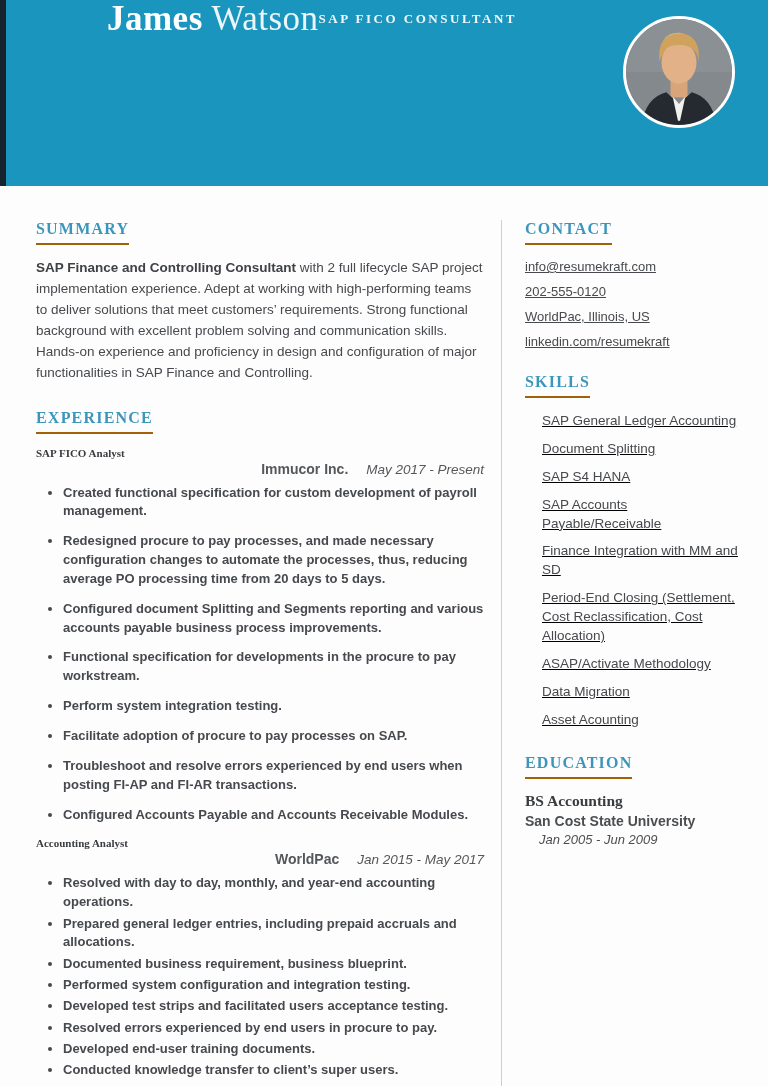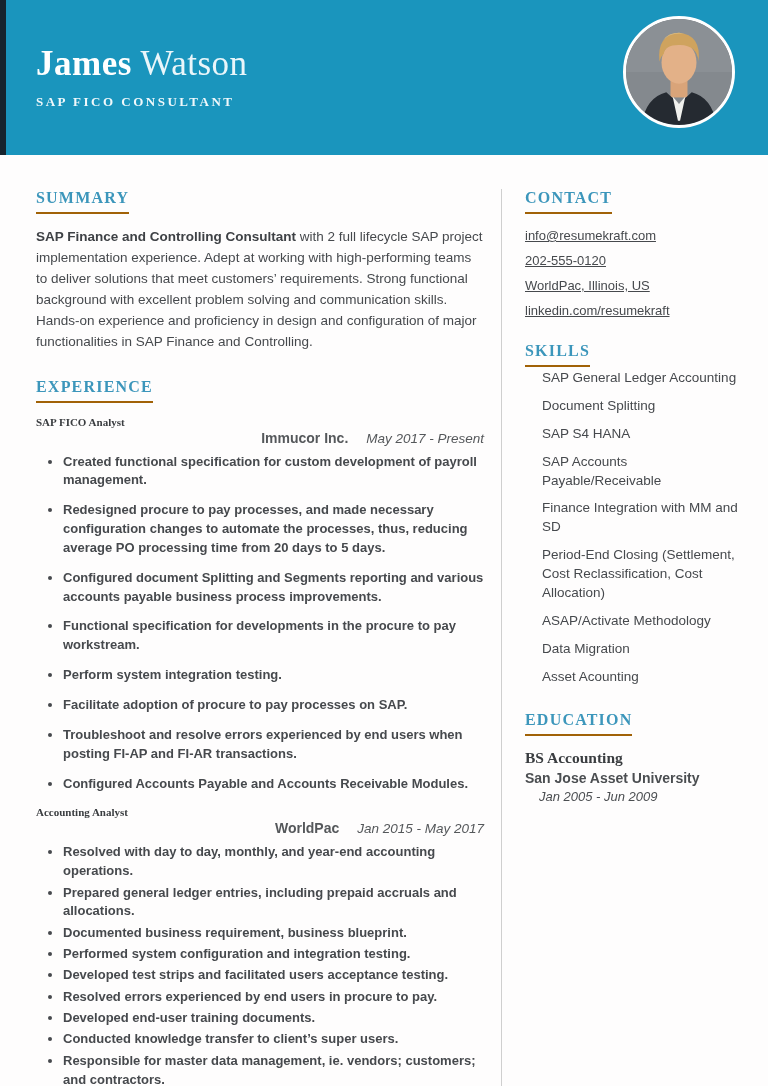--- a/index.html
+++ b/index.html
@@ -3,22 +3,22 @@
 <meta charset="utf-8">
 <style>
   * { margin:0; padding:0; box-sizing:border-box; }
   html,body { background:#e9e9e9; }
   .page {
     width:768px; height:1086px; background:#fefdfd; margin:0 auto;
     font-family:"Liberation Sans", sans-serif; overflow:hidden; position:relative;
   }
   
   .header {
-    height:155px; background:#1a95bd; position:relative;
-    display:flex; flex-direction:column; justify-content:center;
+    height:186px; background:#1a95bd; position:relative;
+    display:flex; justify-content:center;
     padding-left:36px; padding-right:180px;
   }
   .header-edge { position:absolute; left:0; top:0; width:6px; height:100%; background:#16242e; }
   .name {
     font-family:"Liberation Serif", serif; font-size:35px; color:#ffffff;
     letter-spacing:0.5px; line-height:1.1;
   }
   .name .first { font-weight:bold; }
   .name .last { font-weight:normal; color:#eaf6fa; }
   .job-headline {
@@ -51,21 +51,21 @@
   .company { font-weight:bold; }
   .dates { font-style:italic; font-weight:normal; font-size:13.5px; margin-left:14px; }
   ul.bullets { margin-top:7px; padding-left:27px; }
   ul.bullets li { font-size:13px; line-height:1.45; color:#46494d;font-weight:bold; }
   ul.bullets.loose li { margin-bottom:11px; }
   ul.bullets.tight li { margin-bottom:2.5px; }
   
   .contact-list { margin-top:14px; }
   .contact-item { font-size:13px; color:#46494d; margin-bottom:10px;text-decoration:underline; }
   .rsec { margin-bottom:24px; }
-  ul.skill-list { list-style:none; margin-top:2px; padding-left:17px; }
+  ul.skill-list { list-style:none; margin-top:14px; padding-left:17px;text-decoration:underline; }
   ul.skill-list li { font-size:13.5px; line-height:1.4; color:#46494d; margin-bottom:9px; }
   .degree { font-family:"Liberation Serif", serif; font-weight:bold; font-size:15.5px; color:#3a3d40; margin-top:13px; }
   .school { font-weight:bold; font-size:14px; color:#4b4e51; margin-top:3px; }
   .edu-dates { font-style:italic; font-size:13px; color:#4b4e51; margin-top:3px; padding-left:14px; }
 </style>
 </head>
 <body>
 
 <div class="page">
 
@@ -179,19 +179,19 @@
             <li>Period-End Closing (Settlement, Cost Reclassification, Cost Allocation)</li>
             <li>ASAP/Activate Methodology</li>
             <li>Data Migration</li>
             <li>Asset Acounting</li>
           </ul>
       </div>
 
       <div class="rsec">
         <div class="sec-heading">EDUCATION</div>
         <div class="degree">BS Accounting</div>
-        <div class="school">San Jose Asset University</div>
+        <div class="school">San Cost State University</div>
         <div class="edu-dates">Jan 2005 - Jun 2009</div>
       </div>
 
     </div>
   </div>
 </div>
 
 </body></html>

